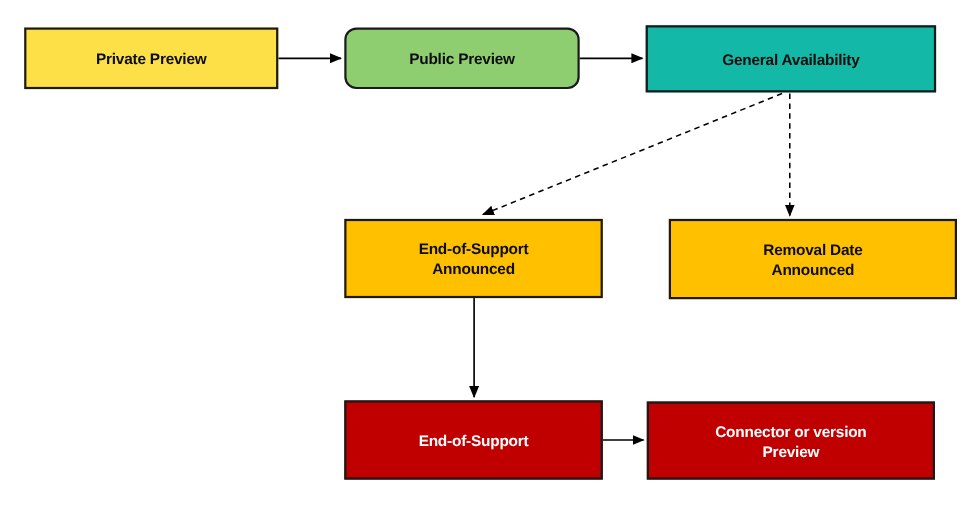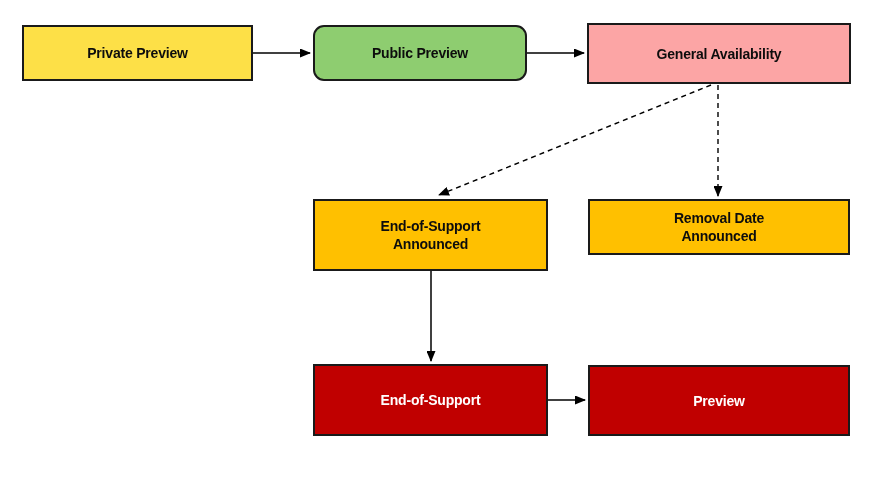--- a/index.html
+++ b/index.html
@@ -37,21 +37,21 @@
     letter-spacing: -0.2px;
     color: #0d0d0d;
   }
   .node--light-text { color: #ffffff; }
 
   
   .n-private  { left: 22px;  top: 25px;  width: 231px; height: 56px; }
   .n-public   { left: 313px; top: 25px;  width: 214px; height: 56px; }
   .n-ga       { left: 587px; top: 23px;  width: 264px; height: 61px; }
   .n-eos-ann  { left: 313px; top: 199px; width: 235px; height: 72px; }
-  .n-rem-ann  { left: 588px; top: 199px; width: 262px; height: 56px; align-items: center; }
+  .n-rem-ann  { left: 608px; top: 199px; width: 262px; height: 73px; align-items: center; }
   .n-eos      { left: 313px; top: 364px; width: 235px; height: 72px; }
   .n-removed  { left: 588px; top: 365px; width: 262px; height: 71px; }
 
   .edge { stroke: #000000; stroke-width: 1.5; fill: none; }
   .edge--dashed { stroke-dasharray: 5 4; stroke-width: 1.4; }
 </style>
 </head>
 <body>
 
 <div class="canvas">
@@ -71,35 +71,36 @@
   </svg>
 
   <div class="node n-private" style="background-color: #fde047;">
     <span>Private Preview</span>
   </div>
 
   <div class="node n-public" style="background-color: rgb(142, 205, 112); border-radius: 11px;">
     <span>Public Preview</span>
   </div>
 
-  <div class="node n-ga" style="background-color: #fca5a5;">
+  <div class="node n-ga" style="background-color: #14b8a6;">
     <span>General Availability</span>
   </div>
 
   <div class="node n-eos-ann" style="background-color: rgb(255, 192, 0);">
     <span>End-of-Support</span>
     <span>Announced</span>
   </div>
 
   <div class="node n-rem-ann" style="background-color: rgb(255, 192, 0);">
     <span>Removal Date</span>
     <span>Announced</span>
   </div>
 
   <div class="node n-eos node--light-text" style="background-color: rgb(192, 0, 0);">
     <span>End-of-Support</span>
   </div>
 
   <div class="node n-removed node--light-text" style="background-color: rgb(192, 0, 0);">
+    <span>Connector or version</span>
     <span>Preview</span>
   </div>
 
 </div>
 
 </body></html>

